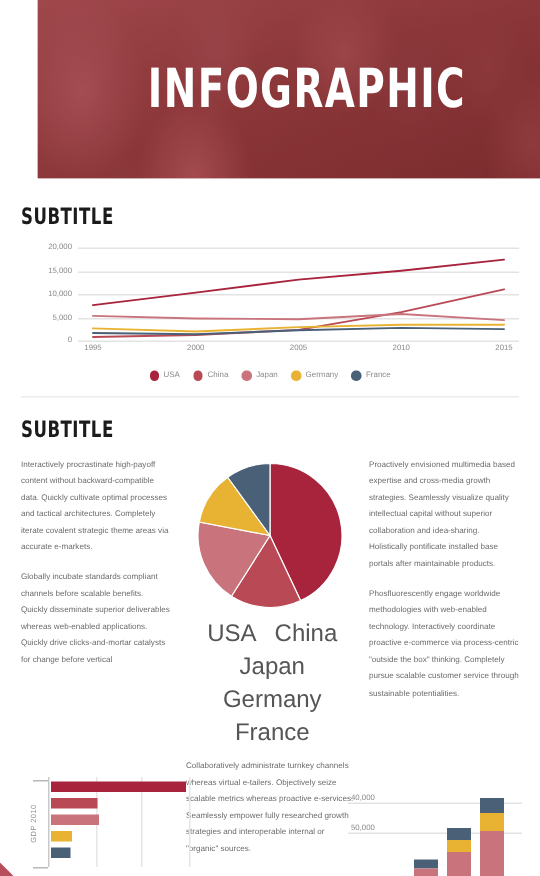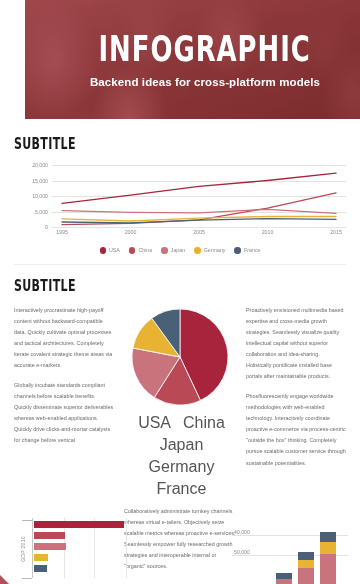--- a/index.html
+++ b/index.html
@@ -186,21 +186,20 @@
 </style>
 </head>
 <body>
 
 <div class="hero">
   <div class="hero-photo"></div>
   <div class="hero-overlay"></div>
   <div class="hero-tint"></div>
   <div class="hero-inner">
     <div class="hero-title">INFOGRAPHIC</div>
-    <div class="hero-sub">Backend ideas for cross-platform models</div>
   </div>
 </div>
 
 <div class="sec1">
   <div class="subtitle">SUBTITLE</div>
 
   <div class="linechart-wrap">
     <div class="linechart">
       <div class="lc-grid" id="lc-grid">
           <div class="gl" style="top: 62px;"></div>

